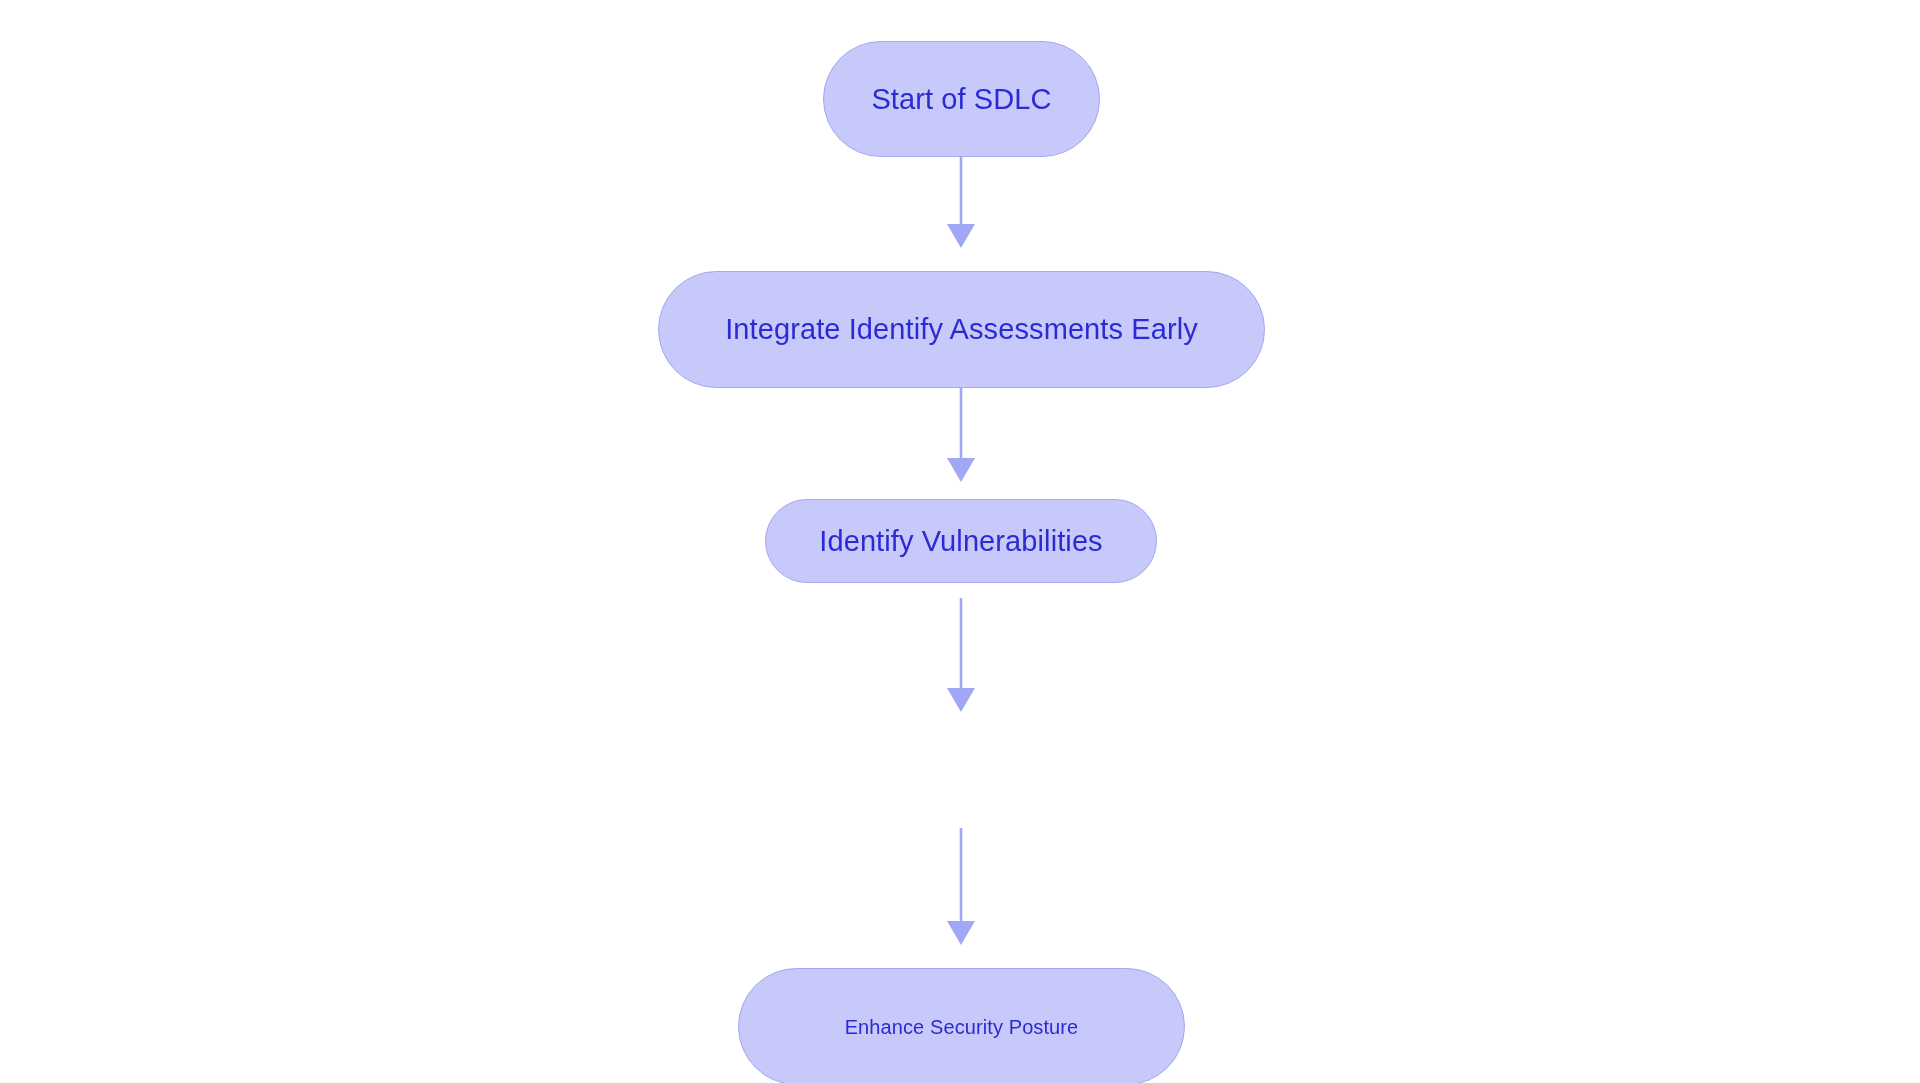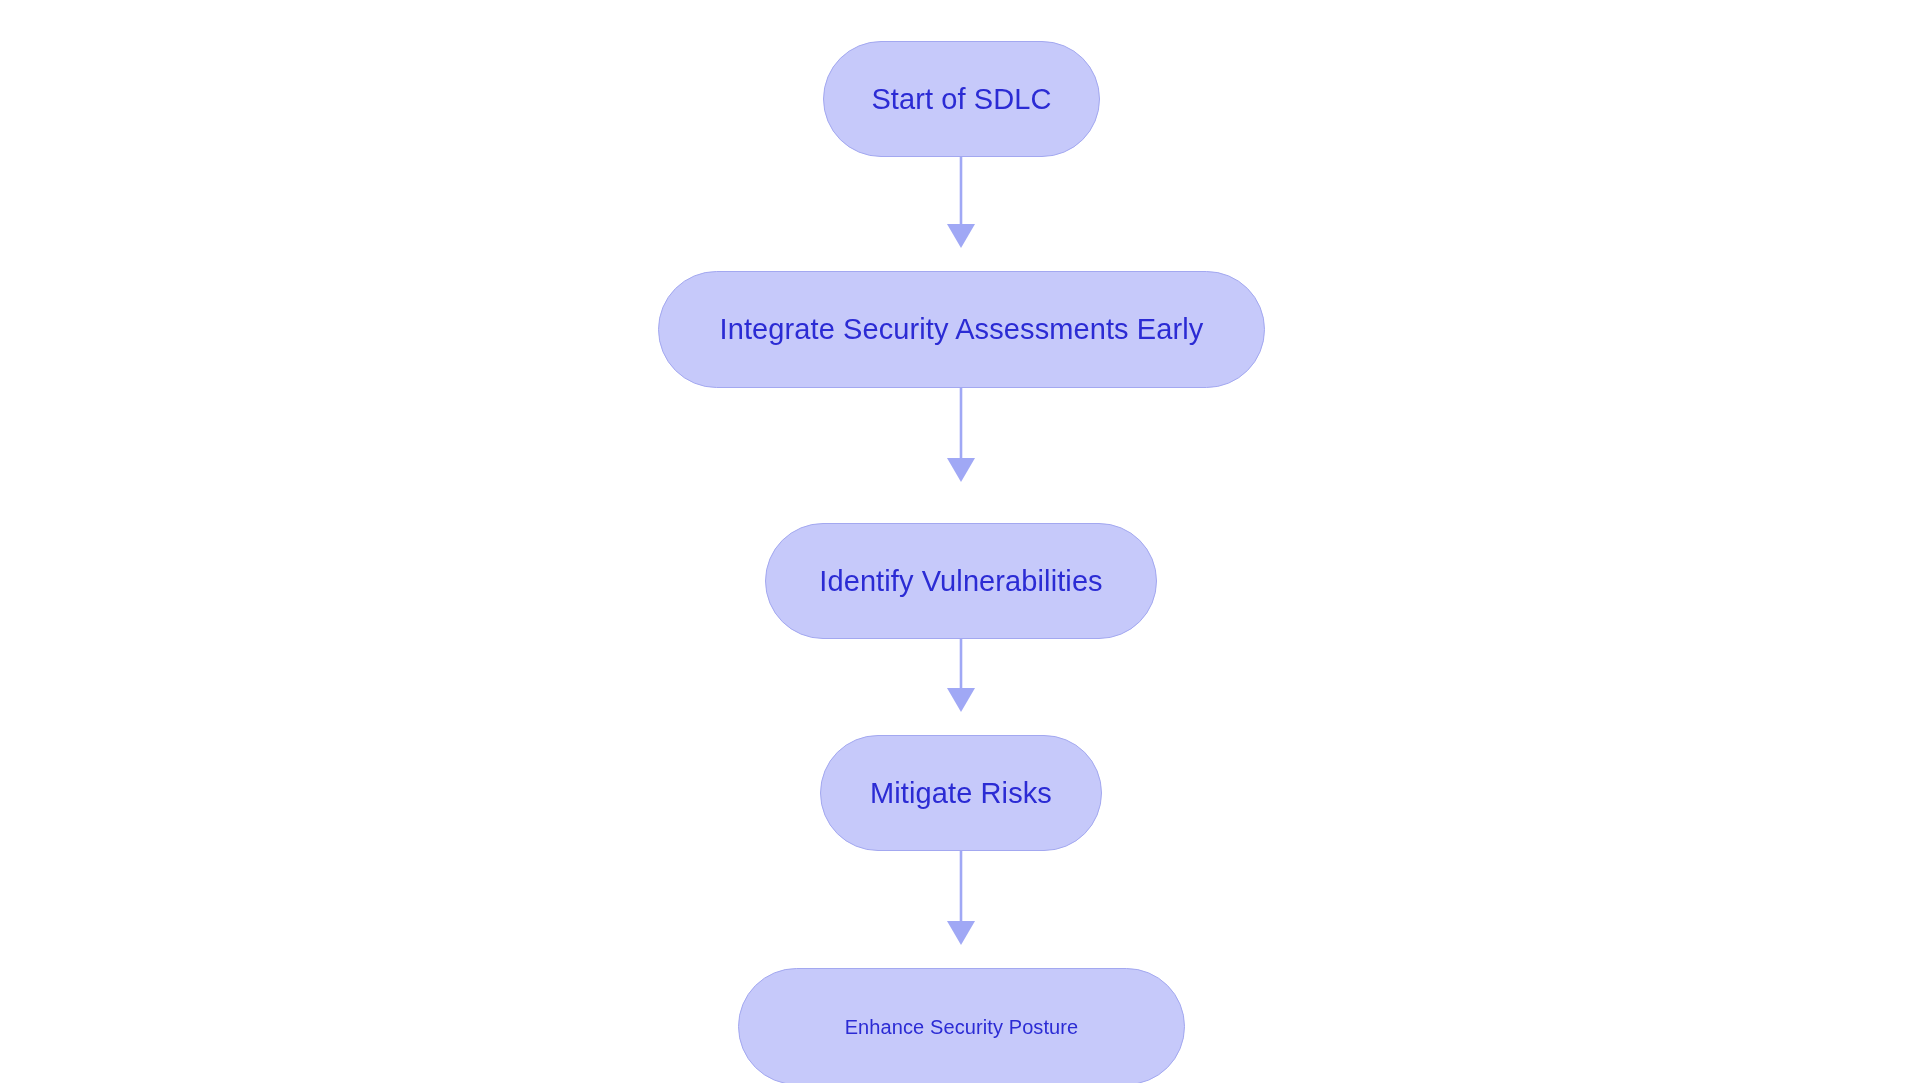--- a/index.html
+++ b/index.html
@@ -41,21 +41,21 @@
 
   .flow-node .node-label {
     display: block;
     line-height: 1;
     padding: 0 10px;
   }
 
   
   #node-1 { left: 823px; top: 18px;  width: 277px; height: 116px; font-size: 29px; }
   #node-2 { left: 658px; top: 248px; width: 607px; height: 117px; font-size: 29px; }
-  #node-3 { left: 765px; top: 500px; width: 392px; height: 116px; font-size: 29px; }
+  #node-3 { left: 765px; top: 476px; width: 392px; height: 84px; font-size: 29px; }
   #node-4 { left: 820px; top: 712px; width: 282px; height: 116px; font-size: 29px; }
   #node-5 { left: 738px; top: 945px; width: 447px; height: 117px; font-size: 20px; }
 
   
   .connector {
     position: absolute;
     left: 0;
     top: 0;
     width: 1920px;
     height: 1083px;
@@ -97,28 +97,25 @@
       <line class="conn-line" x1="961" y1="828" x2="961" y2="928"></line>
       <polygon class="conn-head" points="961,945 947,921 975,921"></polygon>
     </g>
   </svg>
 
   <div class="flow-node" id="node-1">
     <span class="node-label">Start of SDLC</span>
   </div>
 
   <div class="flow-node" id="node-2">
-    <span class="node-label">Integrate Security Assessments Early</span>
+    <span class="node-label">Integrate Identify Assessments Early</span>
   </div>
 
   <div class="flow-node" id="node-3">
     <span class="node-label">Identify Vulnerabilities</span>
   </div>
 
-  <div class="flow-node" id="node-4">
-    <span class="node-label">Mitigate Risks</span>
-  </div>
 
   <div class="flow-node" id="node-5">
     <span class="node-label">Enhance Security Posture</span>
   </div>
 
 </div>
 
 </body></html>

